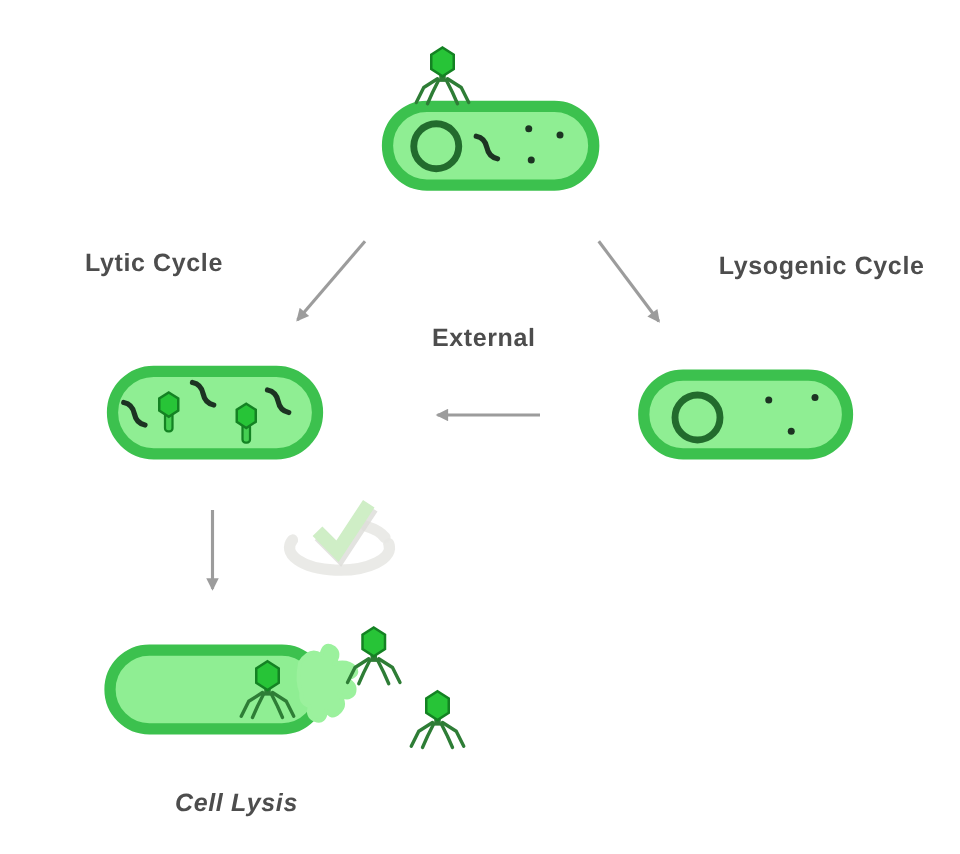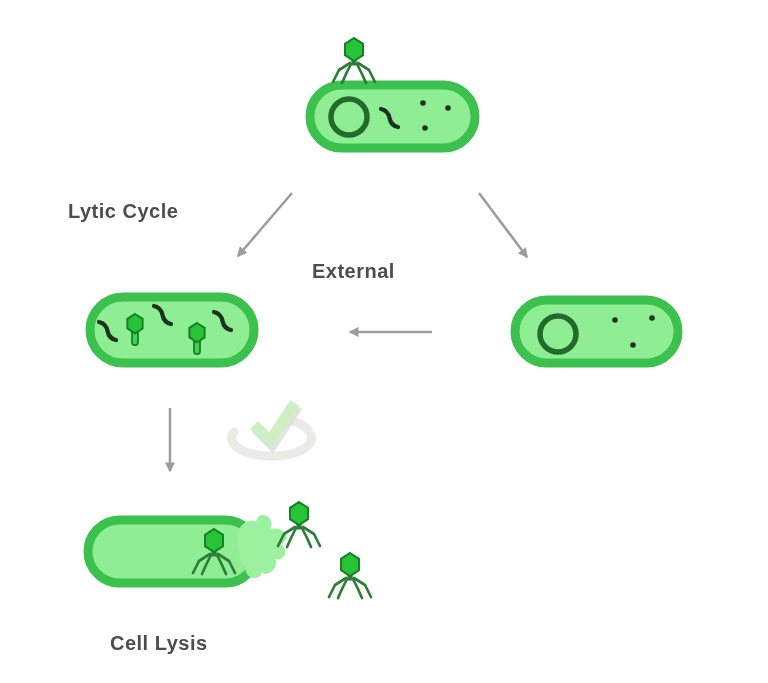--- a/index.html
+++ b/index.html
@@ -12,21 +12,21 @@
   }
   svg{position:absolute;left:0;top:0;}
   .label{
     position:absolute;
     font-weight:600;
     font-size:20px;
     letter-spacing:.5px;
     color:var(--text,#4d4d4d);
     white-space:nowrap;
   }
-  .label .line{display:block;line-height:27px;}
+  .label .line{display:block;text-align:center;line-height:27px;}
   .cell{fill:var(--cell-fill);stroke:var(--cell-border);stroke-width:9;}
   .phage-head{fill:var(--phage-head);stroke:var(--phage-outline);stroke-width:2;}
   .phage-limb{fill:none;stroke:var(--phage-limb);stroke-width:2.7;stroke-linecap:round;stroke-linejoin:round;}
   .phage-neck{fill:var(--phage-limb);}
   .phage-tail{fill:var(--phage-tail);stroke:var(--phage-outline);stroke-width:1.8;}
   .plasmid{fill:none;stroke:var(--dna);stroke-width:5.5;}
   .squiggle{fill:none;stroke:var(--dna-dark);stroke-width:4.2;stroke-linecap:round;}
   .dot{fill:var(--dna-dark);}
   .arrow{fill:none;stroke:var(--arrow);stroke-width:2.5;}
   .splash{fill:var(--splash);stroke:var(--splash);stroke-width:3;stroke-linejoin:round;}
@@ -123,20 +123,21 @@
         Q237,545 240,530 Z"></path>
       <use href="#phage-full" x="214" y="541"></use>
     </g>
 
     <use href="#phage-full" x="299" y="514"></use>
     <use href="#phage-full" x="350" y="565"></use>
   </svg>
 
   <div class="label" style="left:68px;top:200px;">Lytic Cycle</div>
 
+  <div class="label" style="left:575px;top:202px;">Lysogenic Cycle</div>
 
   <div class="label" style="left:312px;top:258px;width:150px;">
     <span class="line">External</span>
   </div>
 
 
-  <div class="label" style="left:110px;top:632px;">Cell Lysis</div>
+  <div class="label" style="left:140px;top:632px;font-style:italic;">Cell Lysis</div>
 </div>
 
 </body></html>

